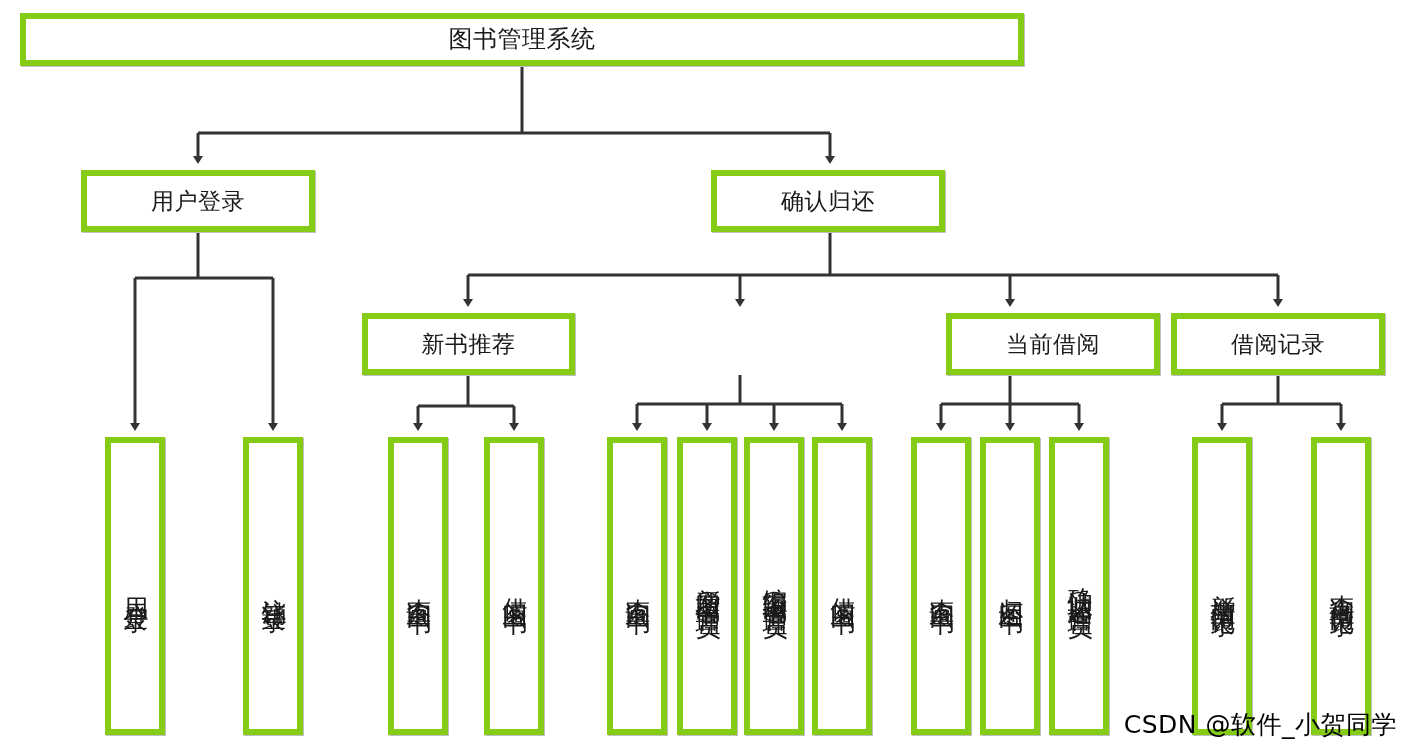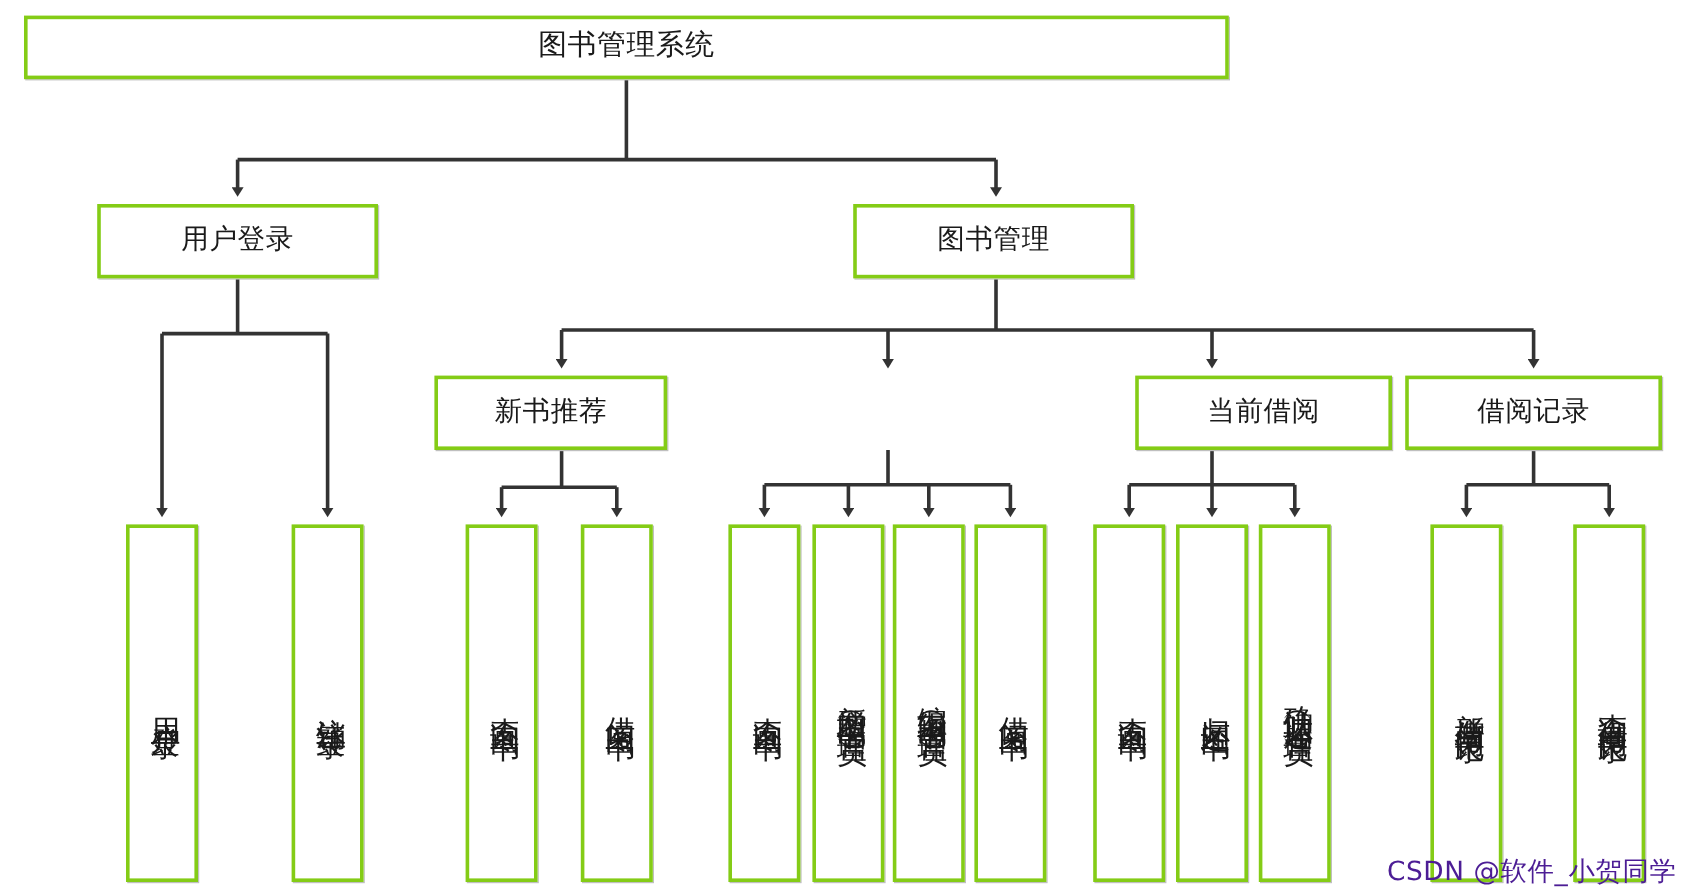--- a/index.html
+++ b/index.html
@@ -17,28 +17,27 @@
   }
   #edges{
     position:absolute;left:0;top:0;
     width:1405px;height:747px;
     pointer-events:none;
   }
   .node{
     position:absolute;
     box-sizing:border-box;
     background:#ffffff;
-    border:3px solid #84cc16;
+    border:6px solid #84cc16;
     box-shadow:1px 1px 0 0 #bfbfbf;
     display:flex;
     align-items:center;
     justify-content:center;
     color:#1a1a1a;
     z-index:3;
-    font-family:Liberation Mono, monospace;
   }
   .node .label{
     display:block;
     text-align:center;
     line-height:1.08;
     white-space:nowrap;
   }
   
   .h-node .label{
     font-size:23px;
@@ -56,22 +55,22 @@
     -webkit-writing-mode:vertical-rl;
     font-size:25px;
     line-height:1.15;
     letter-spacing:4px;
     white-space:nowrap;
   }
   #watermark{
     position:absolute;
     right:8px;
     bottom:6px;
-    font-size:22px;
-    color:#4c1d95;
+    font-size:25px;
+    color:#000000;
     letter-spacing:0.5px;
     z-index:6;
     font-family:"DejaVu Sans","Liberation Sans",sans-serif;
     white-space:nowrap;
     text-align:center;
   }
 </style>
 </head>
 <body>
 
@@ -128,24 +127,24 @@
   </svg>
 
   <div class="node h-node" id="node-root" style="left:20px;top:13px;width:1004px;height:53px;">
     <span class="label">图书管理系统</span>
   </div>
 
   <div class="node h-node" style="left:81px;top:170px;width:234px;height:62px;">
     <span class="label">用户登录</span>
   </div>
   <div class="node h-node" style="left:711px;top:170px;width:234px;height:62px;">
-    <span class="label">图书管理</span>
+    <span class="label">确认归还</span>
   </div>
 
-  <div class="node h-node" style="left:362px;top:313px;width:194px;height:62px;">
+  <div class="node h-node" style="left:362px;top:313px;width:213px;height:62px;">
     <span class="label">新书推荐</span>
   </div>
   <div class="node h-node" style="left:903px;top:313px;width:214px;height:62px;margin-left:43px;">
     <span class="label">当前借阅</span>
   </div>
   <div class="node h-node" style="left:1171px;top:313px;width:214px;height:62px;">
     <span class="label">借阅记录</span>
   </div>
 
   <div class="node v-node" style="left:105px;top:437px;width:60px;height:298px;">

